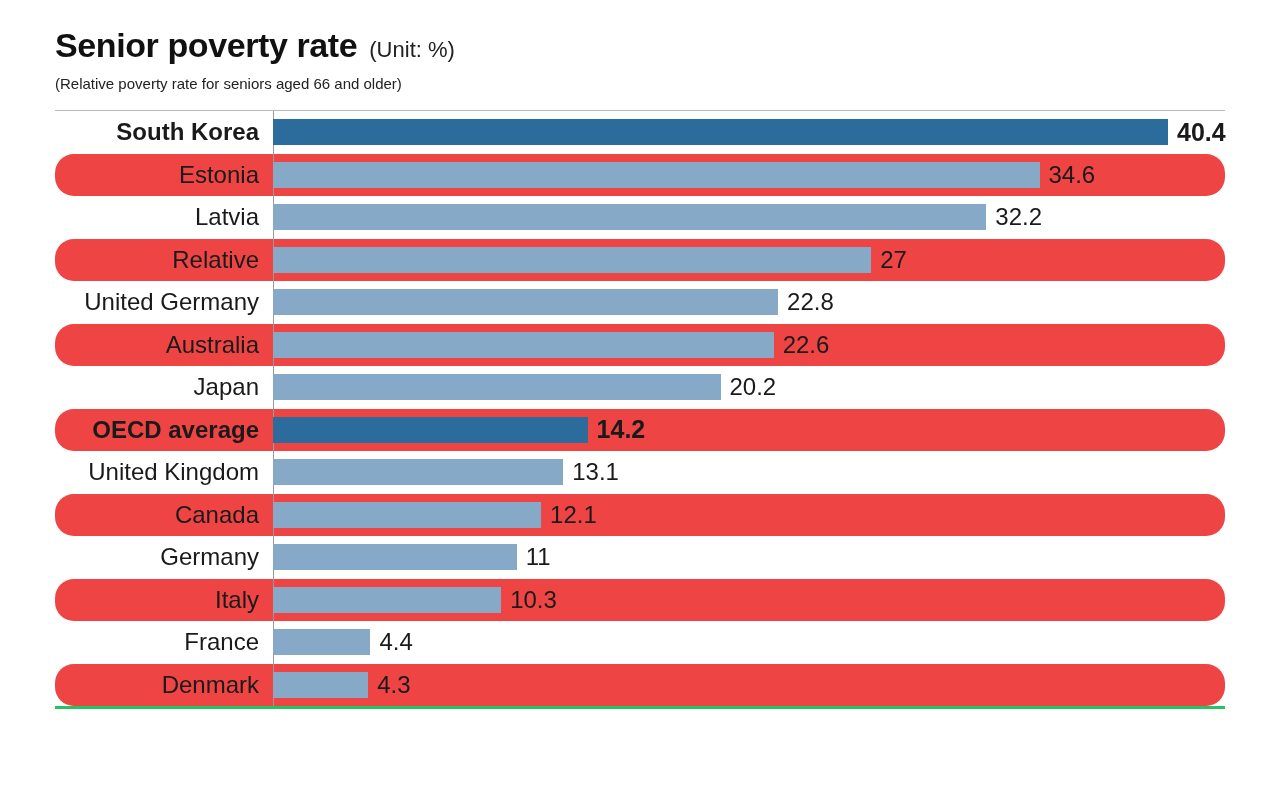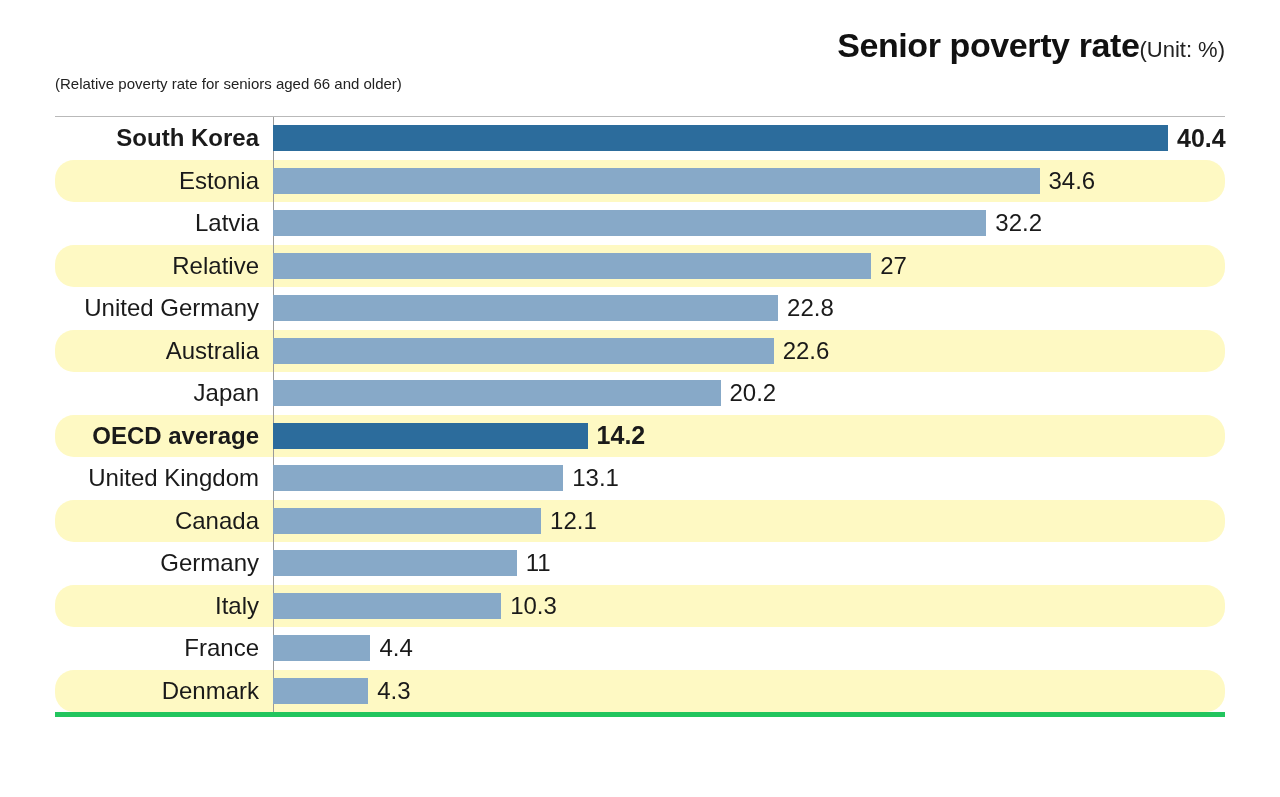--- a/index.html
+++ b/index.html
@@ -22,56 +22,56 @@
     padding: 0 55px;
   }
 
   
   .header {
     padding-top: 26px;
   }
   .title-line {
     display: flex;
     align-items: baseline;
-    justify-content: flex-end;
+    gap: 12px;
   }
   .title {
     font-size: 34px;
     font-weight: bold;
     letter-spacing: -0.4px;
     color: #111111;
   }
   .unit {
     font-size: 22px;
     color: #222222;
   }
   .subtitle {
     margin-top: 10px;
     font-size: 15px;
     color: #222222;
   }
 
   
   .chart {
-    margin-top: 24px;
+    margin-top: 18px;
     border-top: 1px solid #b9b9b9;
-    border-bottom: 5px solid #22c55e;
+    border-bottom: 3px solid #22c55e;
     padding: 0;
   }
   .rows {
     position: relative;
   }
   .row {
     position: relative;
     display: flex;
     align-items: center;
     height: 42.5px;
   }
   .row.zebra {
-    background: #fef9c3;
+    background: #ef4444;
     border-radius: 19px;
   }
   .label {
     width: 218px;
     flex: 0 0 218px;
     text-align: right;
     padding-right: 14px;
     box-sizing: border-box;
     font-size: 24px;
     color: #1a1a1a;

